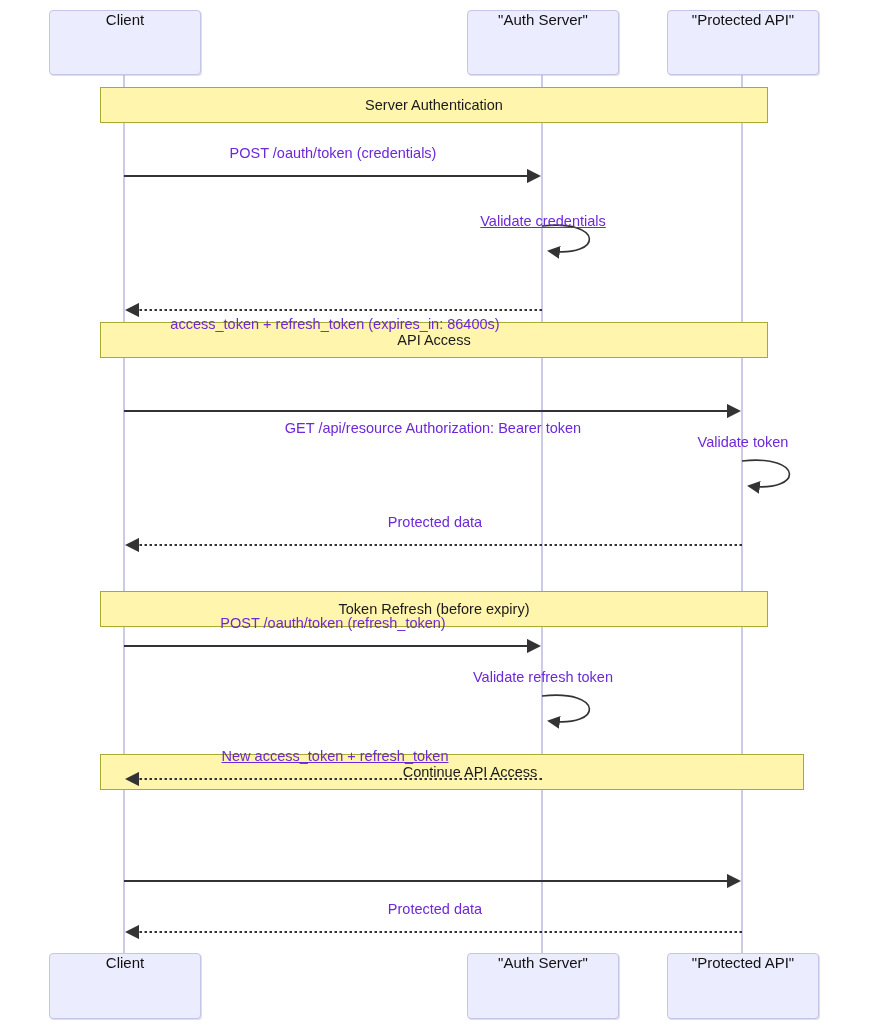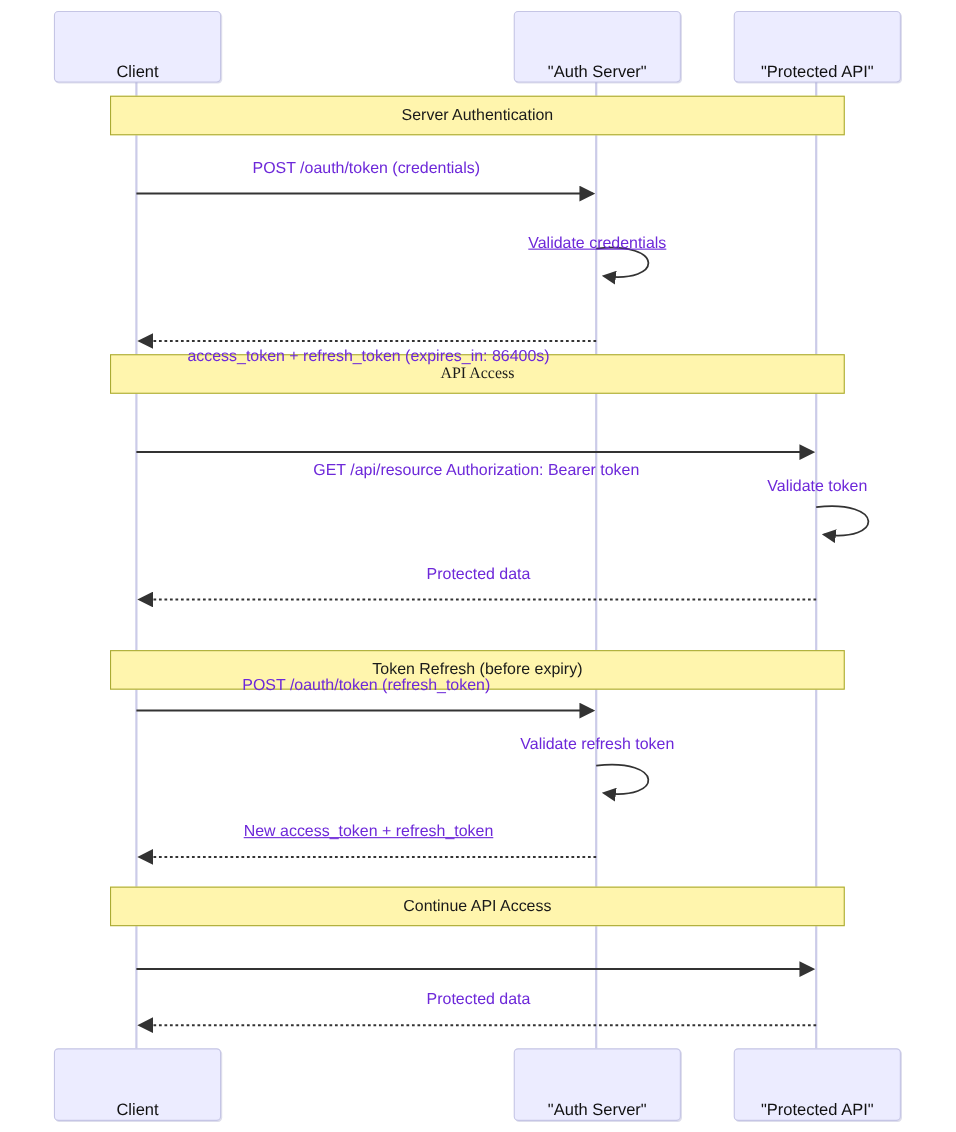--- a/index.html
+++ b/index.html
@@ -17,21 +17,21 @@
     height:879px;
     background:#CBCBE8;
   }
   .actor{
     position:absolute;
     width:150px;height:63px;
     background:#ECECFF;
     border:1px solid #C5C5E5;
     border-radius:4px;
     box-shadow:1px 1px 0 rgba(160,160,200,0.35);
-    display:flex;align-items:flex-end;justify-content:center;
+    display:flex;align-items:flex-start;justify-content:center;
     font-size:15px;color:#111111;
   }
   .section-banner{
     position:absolute;
     left:100px;width:666px;height:34px;
     background:#FFF5AD;
     border:1px solid #AAAA33;
     display:flex;align-items:center;justify-content:center;
     font-size:14.5px;color:#1a1a1a;
   }
@@ -53,27 +53,27 @@
 
 <div class="stage">
 
   <div class="lifeline" style="left:123px;"></div>
   <div class="lifeline" style="left:541px;"></div>
   <div class="lifeline" style="left:741px;"></div>
 
   <div class="section-banner" style="top:87px;">
     <span>Server Authentication</span>
   </div>
-  <div class="section-banner" style="top:322px;font-family:Liberation Serif, serif;">
+  <div class="section-banner" style="top:322px;">
     <span>API Access</span>
   </div>
   <div class="section-banner" style="top:555px;margin-top:36px;">
     <span>Token Refresh (before expiry)</span>
   </div>
-  <div class="section-banner" style="top:806px;">
+  <div class="section-banner" style="top:754px;padding-left:36px;">
     <span>Continue API Access</span>
   </div>
 
   <svg class="arrows" width="869" height="1029" viewBox="0 0 869 1029">
     <defs>
       <marker id="ah" viewBox="0 0 10 10" refX="8.5" refY="5" markerWidth="8" markerHeight="8" orient="auto">
         <path d="M0,0 L10,5 L0,10 z" fill="#333333"></path>
       </marker>
     </defs>
 

